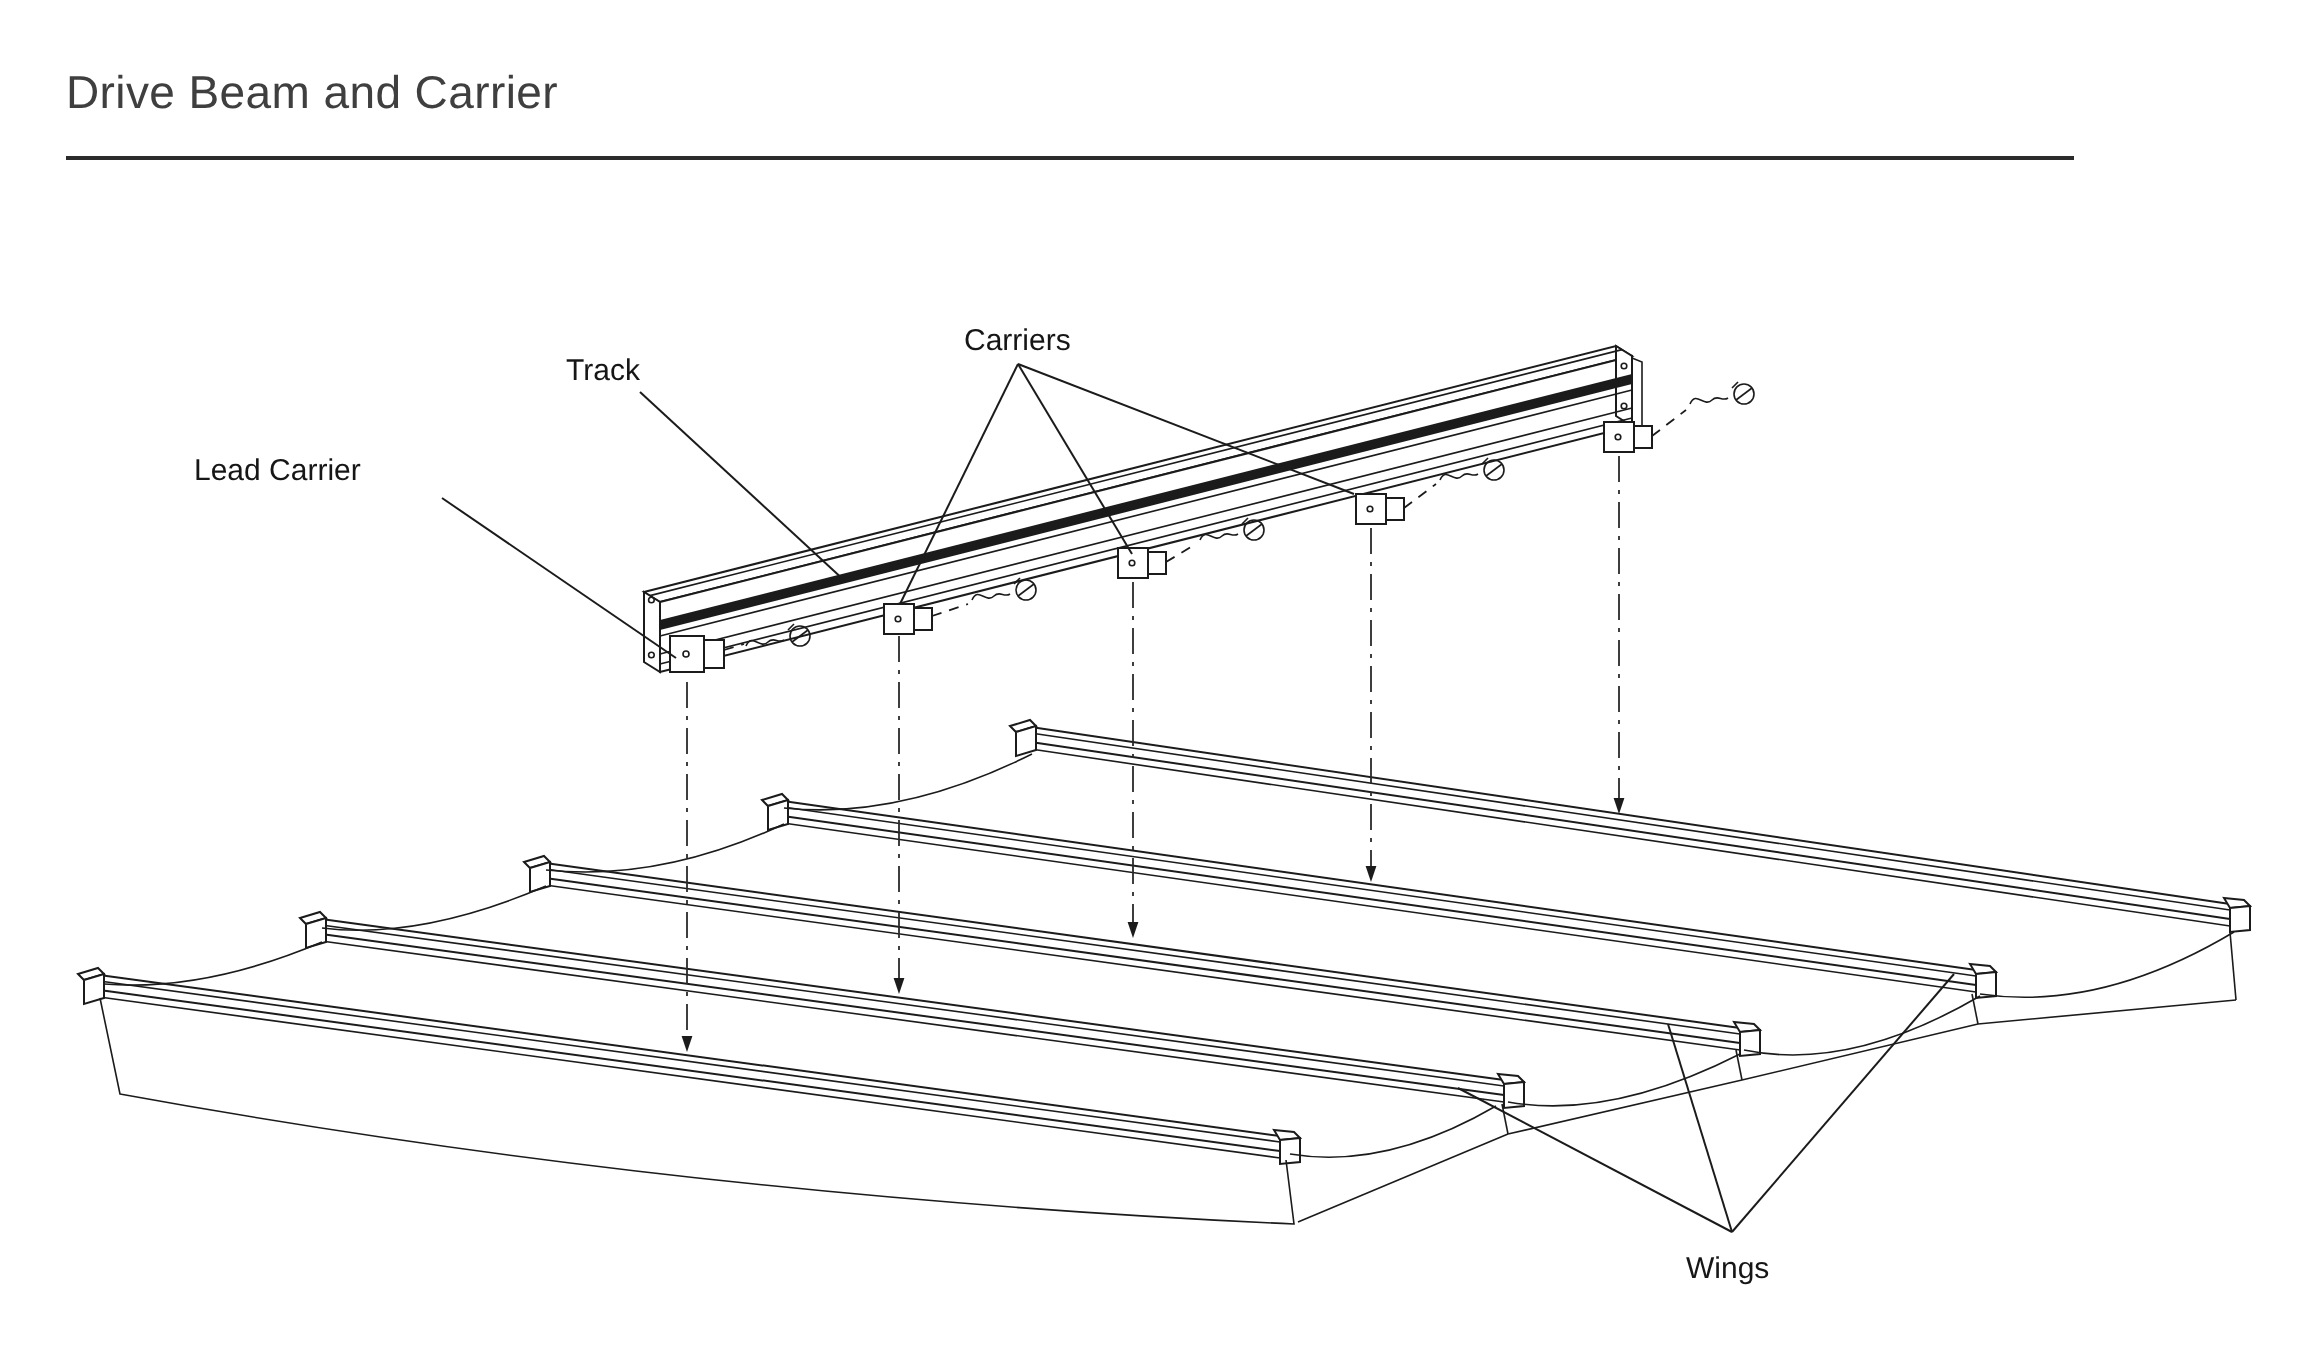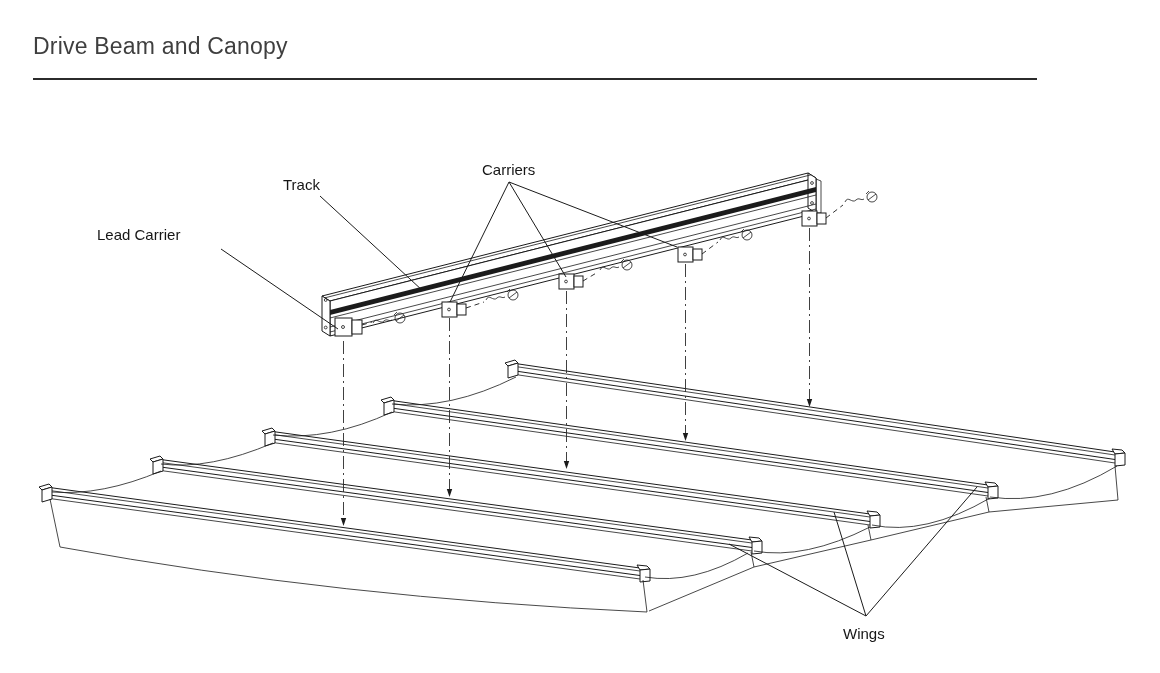--- a/index.html
+++ b/index.html
@@ -25,21 +25,21 @@
   .dark{fill:#1b1b1b;stroke:none;}
   .dash{stroke:#1b1b1b;stroke-width:.9;fill:none;stroke-dasharray:5 4;}
   .dashdot{stroke:#2a2a2a;stroke-width:.9;fill:none;stroke-dasharray:13 4 2 4;}
   .lbl{font-family:"Liberation Sans", sans-serif;font-size:15px;fill:#161616;}
 </style>
 </head>
 <body>
 
 <div class="page">
 
-  <h1 class="title">Drive Beam and Canopy</h1>
+  <h1 class="title">Drive Beam and Carrier</h1>
   <div class="rule"></div>
 
   <svg width="1160" height="673" viewBox="0 0 1160 673">
 
     <g>
       <line class="ln" x1="512" y1="363" x2="1115" y2="452"></line>
       <line class="thin" x1="512" y1="366" x2="1115" y2="455"></line>
       <line class="ln" x1="512" y1="370.5" x2="1115" y2="459.5"></line>
       <line class="thin" x1="512" y1="374" x2="1115" y2="463"></line>
       <polygon class="face" points="505,363 515,360 518,363 508,366"></polygon>

